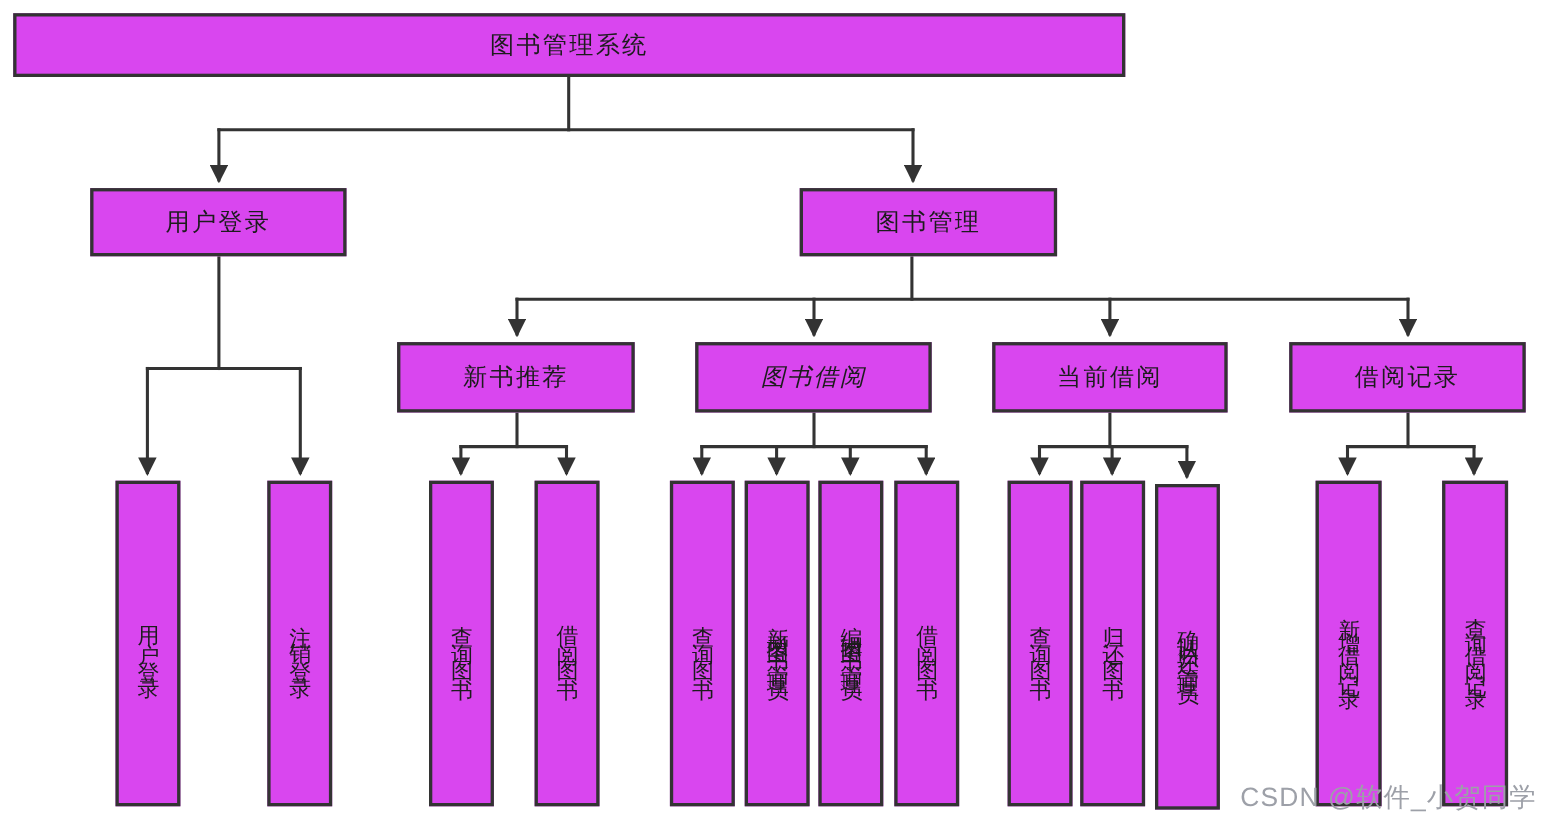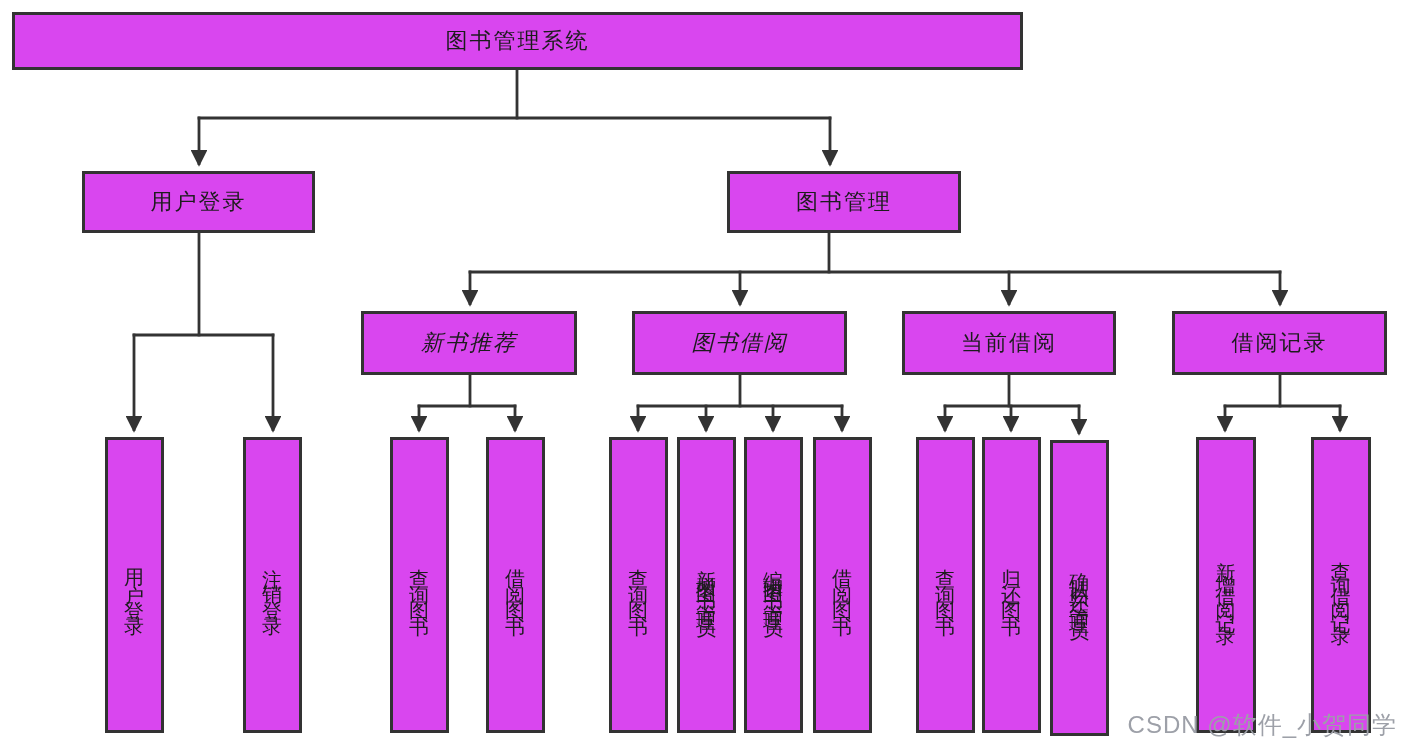--- a/index.html
+++ b/index.html
@@ -115,21 +115,21 @@
     <span>图书管理系统</span>
   </div>
 
   <div class="node h" style="left:82px; top:171px; width:233px; height:62px;">
     <span>用户登录</span>
   </div>
   <div class="node h" style="left:712px; top:171px; width:234px; height:62px;margin-left:15px;">
     <span>图书管理</span>
   </div>
 
-  <div class="node h" style="left:361px; top:311px; width:216px; height:64px;font-style:italic;">
+  <div class="node h" style="left:361px; top:311px; width:216px; height:64px;">
     <span>新书推荐</span>
   </div>
   <div class="node h" style="left:632px; top:311px; width:215px; height:64px;font-style:italic;">
     <span>图书借阅</span>
   </div>
   <div class="node h" style="left:1172px; top:311px; width:215px; height:64px;">
     <span>借阅记录</span>
   </div>
   <div class="node h" style="left:902px; top:311px; width:214px; height:64px;">
     <span>当前借阅</span>

